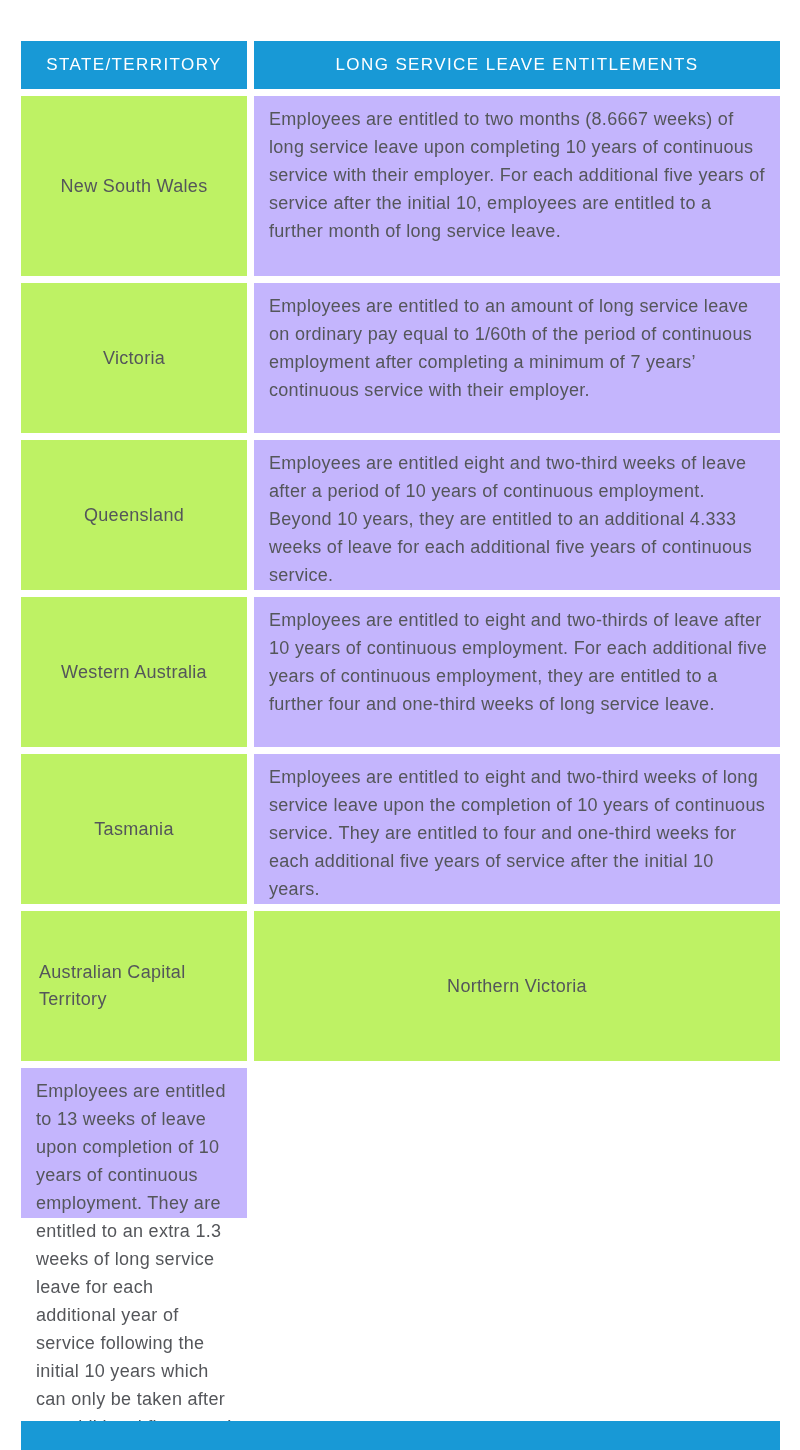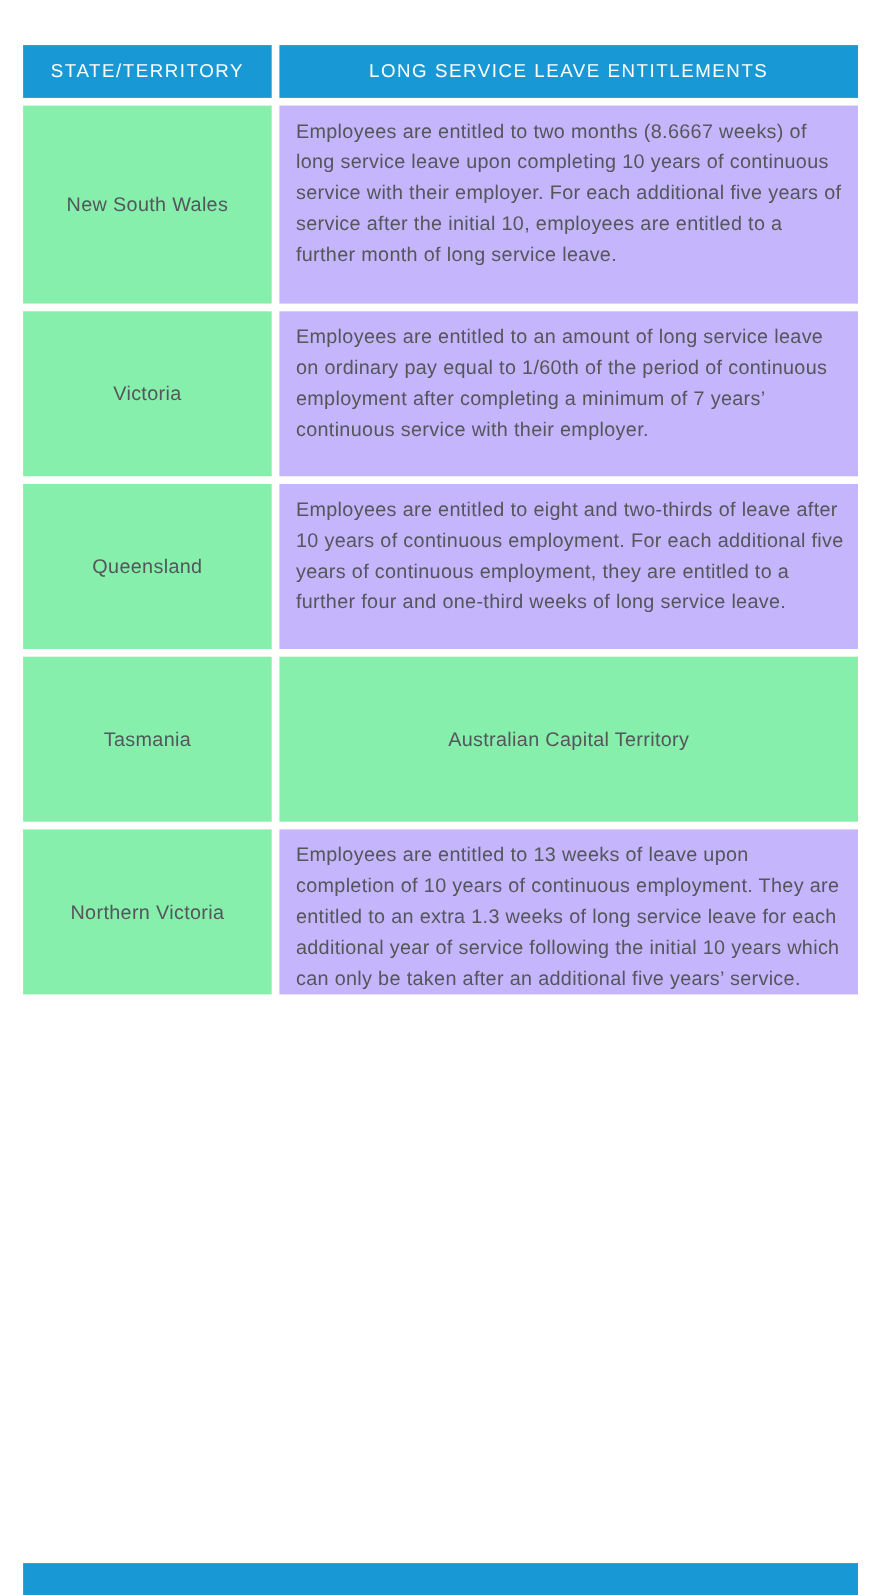--- a/index.html
+++ b/index.html
@@ -27,21 +27,21 @@
     color: #ffffff;
     font-weight: normal;
     font-size: 17px;
     letter-spacing: 1.4px;
     display: flex;
     align-items: center;
     justify-content: center;
     text-align: center;
   }
   .state-cell {
-    background: #86efac;
+    background: #bef264;
     color: #54565a;
     font-size: 18px;
     line-height: 27px;
     letter-spacing: 0.3px;
     display: flex;
     align-items: center;
     justify-content: center;
     padding: 0 18px;
     box-sizing: border-box;
   }
@@ -71,25 +71,28 @@
   <div class="hcell">STATE/TERRITORY</div>
   <div class="hcell">LONG SERVICE LEAVE ENTITLEMENTS</div>
 
   <div class="state-cell">New South Wales</div>
   <div class="ent-cell">Employees are entitled to two months (8.6667 weeks) of long service leave upon completing 10 years of continuous service with their employer. For each additional five years of service after the initial 10, employees are entitled to a further month of long service leave.</div>
 
   <div class="state-cell">Victoria</div>
   <div class="ent-cell">Employees are entitled to an amount of long service leave on ordinary pay equal to 1/60th of the period of continuous employment after completing a minimum of 7 years’ continuous service with their employer.</div>
 
   <div class="state-cell">Queensland</div>
+  <div class="ent-cell">Employees are entitled eight and two-third weeks of leave after a period of 10 years of continuous employment. Beyond 10 years, they are entitled to an additional 4.333 weeks of leave for each additional five years of continuous service.</div>
 
 
+  <div class="state-cell">Western Australia</div>
   <div class="ent-cell">Employees are entitled to eight and two-thirds of leave after 10 years of continuous employment. For each additional five years of continuous employment, they are entitled to a further four and one-third weeks of long service leave.</div>
 
   <div class="state-cell">Tasmania</div>
+  <div class="ent-cell">Employees are entitled to eight and two-third weeks of long service leave upon the completion of 10 years of continuous service. They are entitled to four and one-third weeks for each additional five years of service after the initial 10 years.</div>
 
   <div class="state-cell">Australian Capital Territory</div>
 
   <div class="state-cell">Northern Victoria</div>
   <div class="ent-cell">Employees are entitled to 13 weeks of leave upon completion of 10 years of continuous employment. They are entitled to an extra 1.3 weeks of long service leave for each additional year of service following the initial 10 years which can only be taken after an additional five years’ service.</div>
 </div>
 
 <div class="next-section-bar"></div>
 
 </body></html>

